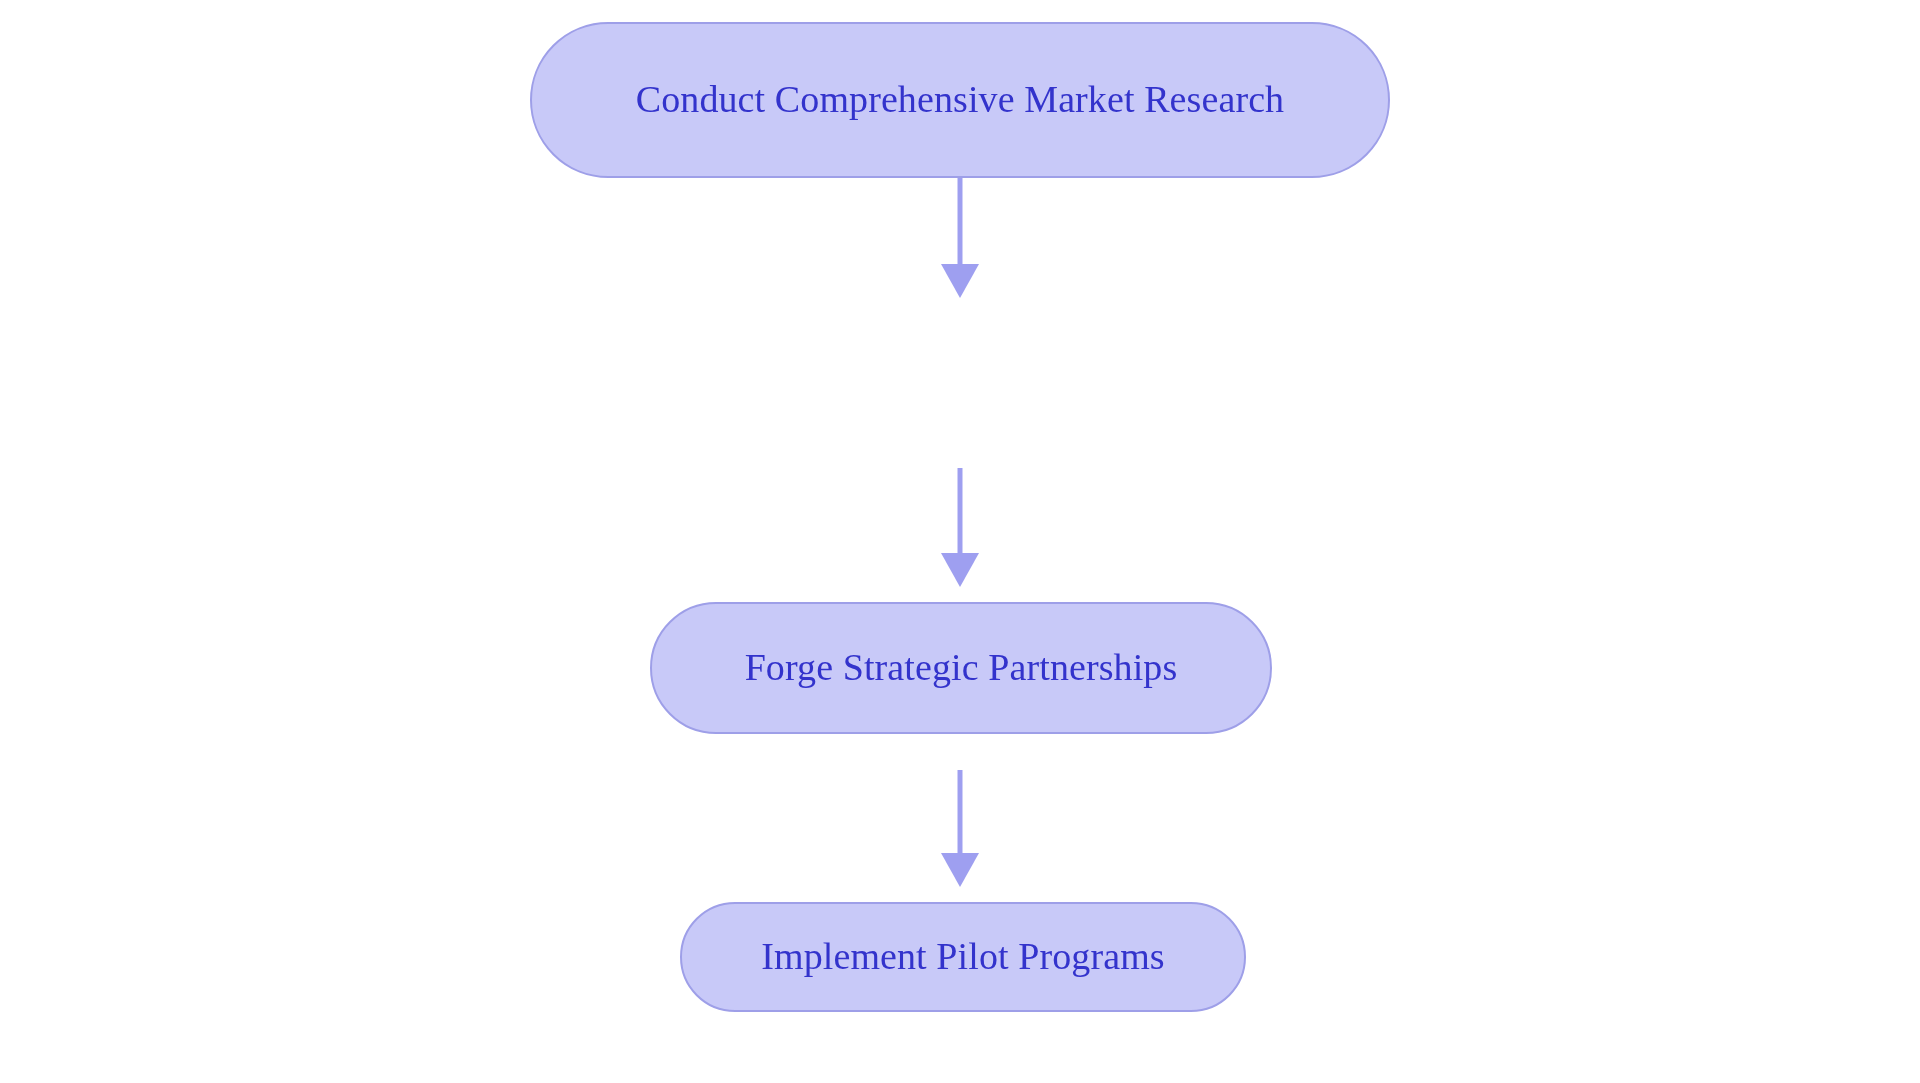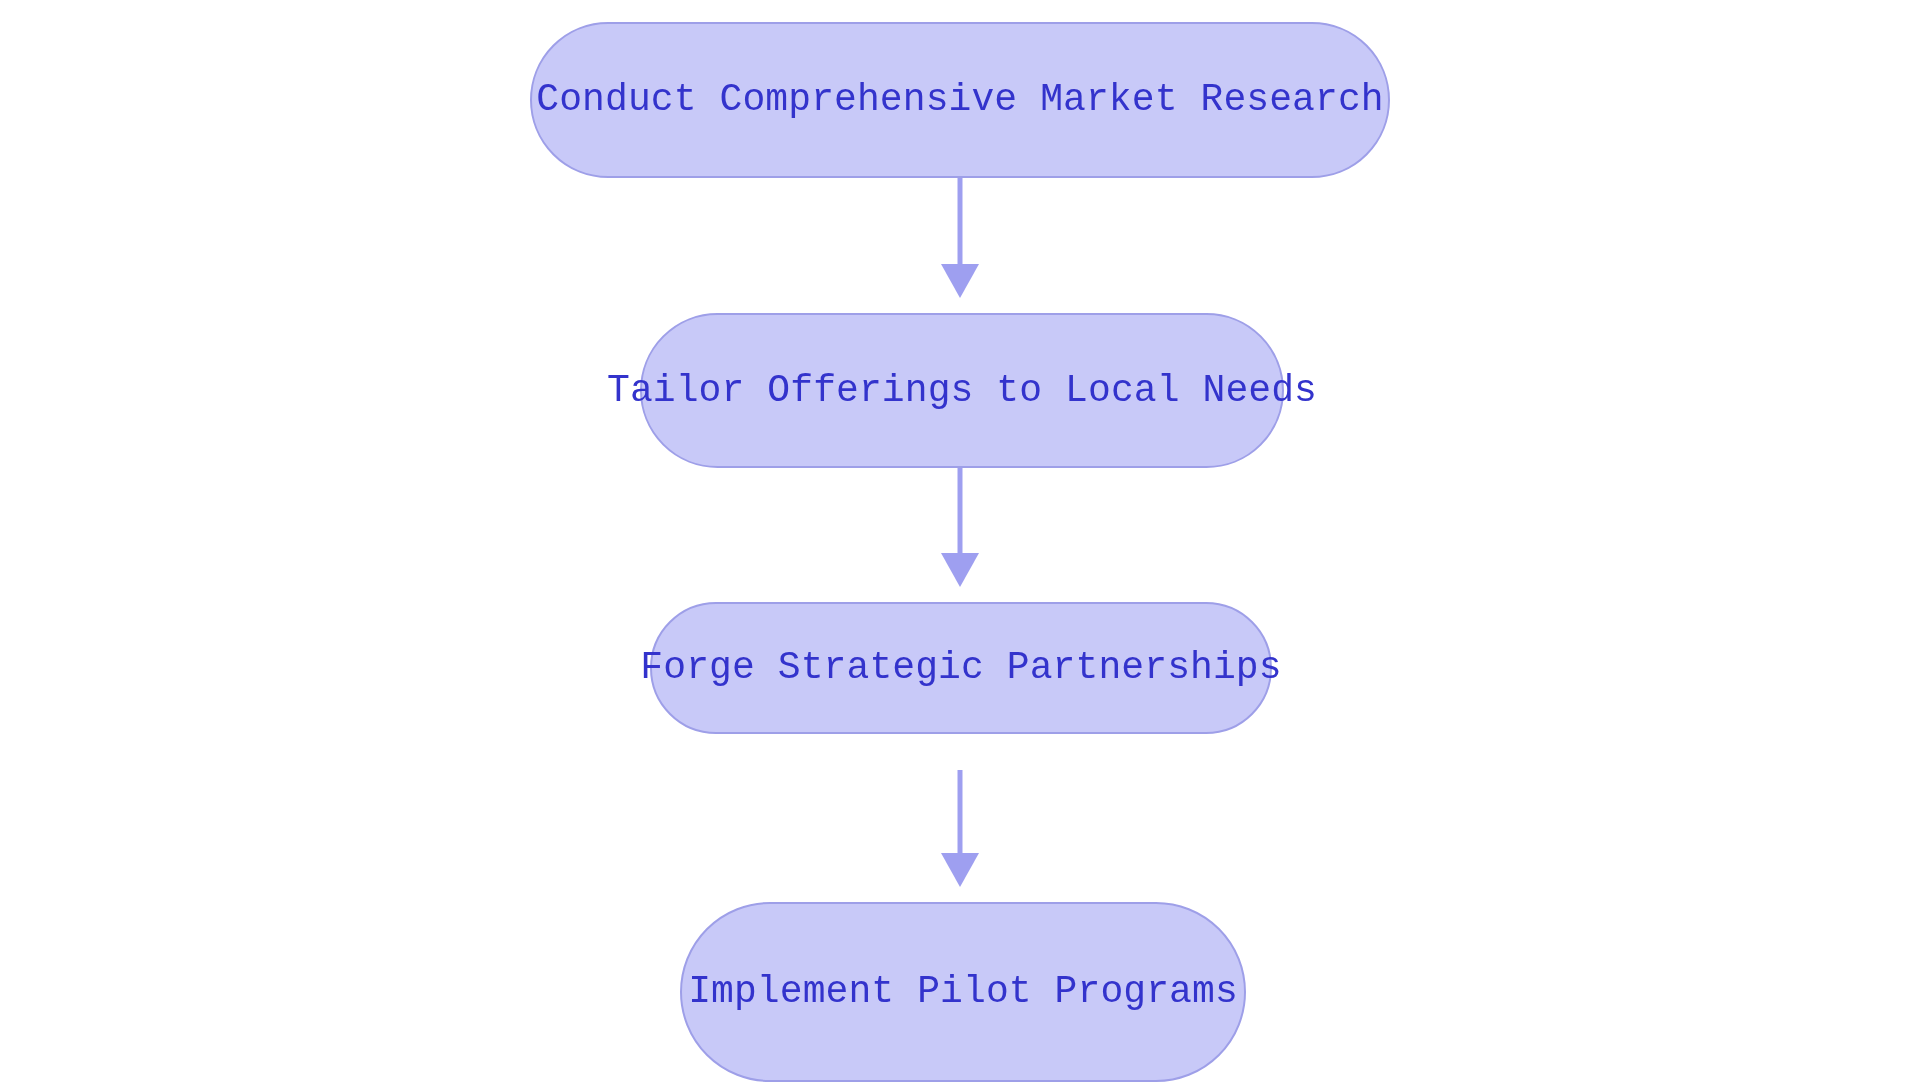--- a/index.html
+++ b/index.html
@@ -40,26 +40,26 @@
     z-index: 2;
   }
   .node-label {
     color: #3333cc;
     font-size: 38px;
     font-weight: 400;
     letter-spacing: 0.1px;
     line-height: 1.15;
     white-space: nowrap;
     text-align: center;
-    font-family: Liberation Mono, monospace;
+    font-family: Liberation Serif, serif;
   }
   #node-1 { left: 530px;  top: 22px;   width: 860px; height: 156px; }
   #node-2 { left: 640px;  top: 313px;  width: 644px; height: 155px; }
   #node-3 { left: 650px;  top: 602px;  width: 622px; height: 132px; }
-  #node-4 { left: 680px;  top: 902px;  width: 566px; height: 180px; }
+  #node-4 { left: 680px;  top: 902px;  width: 566px; height: 110px; }
 </style>
 </head>
 <body>
 
 <div id="flow-root">
 
   <svg id="edge-layer" width="1920" height="1083" viewBox="0 0 1920 1083" xmlns="http://www.w3.org/2000/svg">
     <defs>
       <marker id="arrowhead" markerWidth="10" markerHeight="8" refX="0.2" refY="4" orient="auto" markerUnits="userSpaceOnUse">
         <polygon points="0,0 10,4 0,8" fill="#9e9ff0"></polygon>
@@ -79,23 +79,20 @@
     <g>
       <line x1="960" y1="770" x2="960" y2="853" stroke="#9e9ff0" stroke-width="5"></line>
       <polygon points="941,853 979,853 960,887" fill="#9e9ff0"></polygon>
     </g>
   </svg>
 
   <div class="node" id="node-1">
     <span class="node-label">Conduct Comprehensive Market Research</span>
   </div>
 
-  <div class="node" id="node-2">
-    <span class="node-label">Tailor Offerings to Local Needs</span>
-  </div>
 
   <div class="node" id="node-3">
     <span class="node-label">Forge Strategic Partnerships</span>
   </div>
 
   <div class="node" id="node-4">
     <span class="node-label">Implement Pilot Programs</span>
   </div>
 
 </div>

